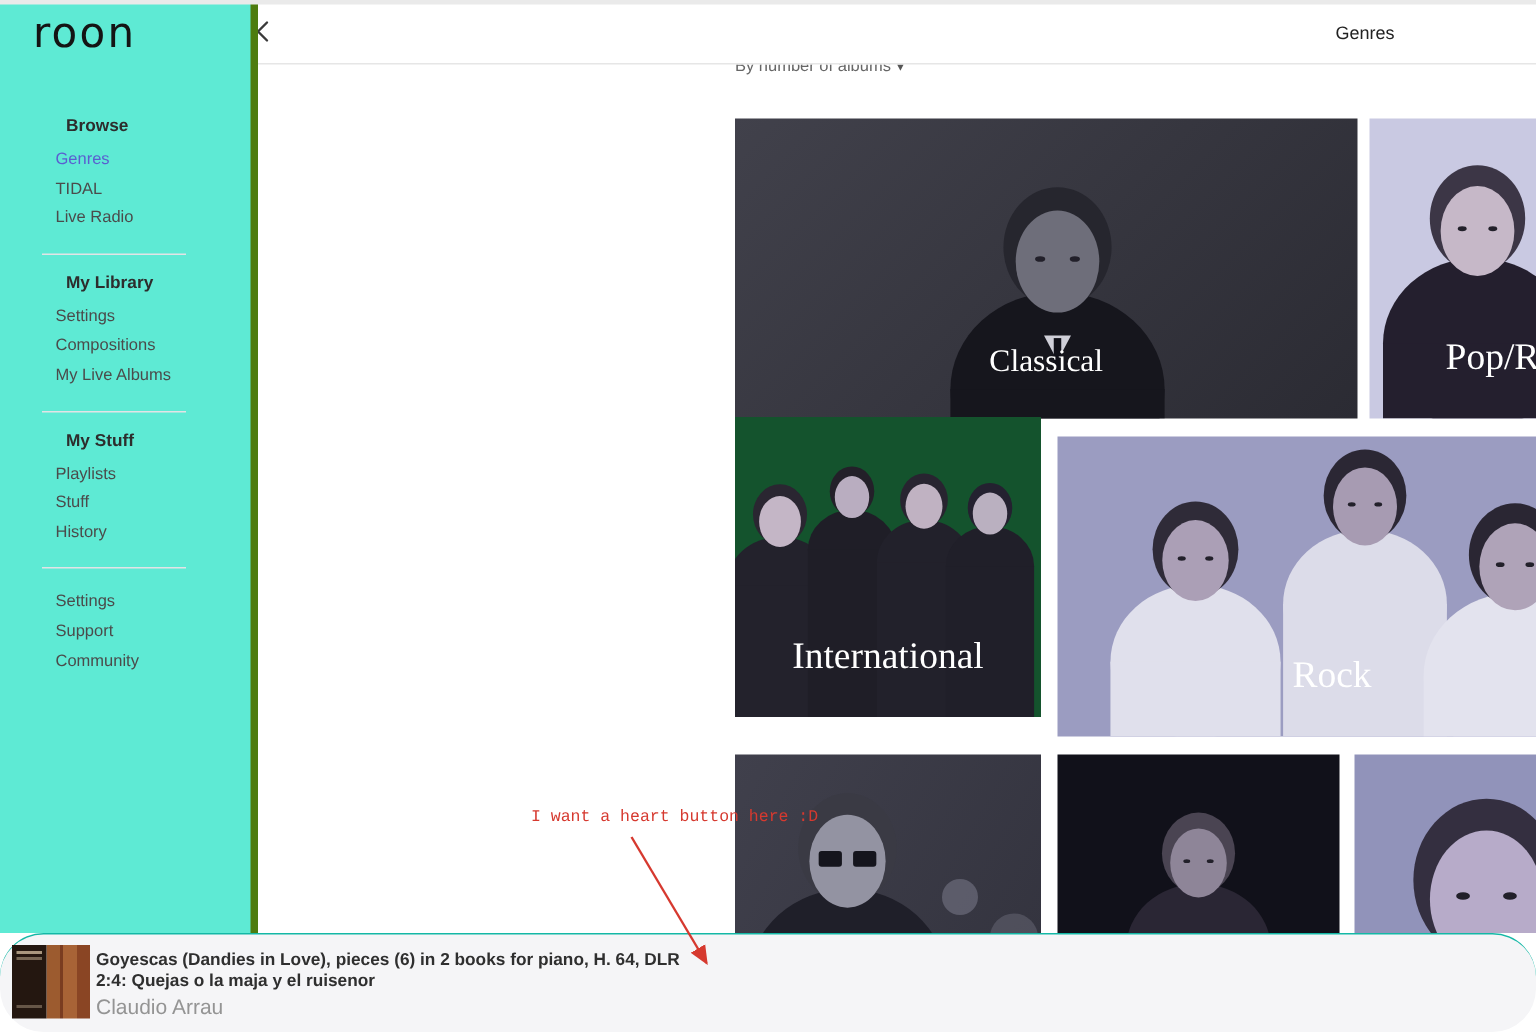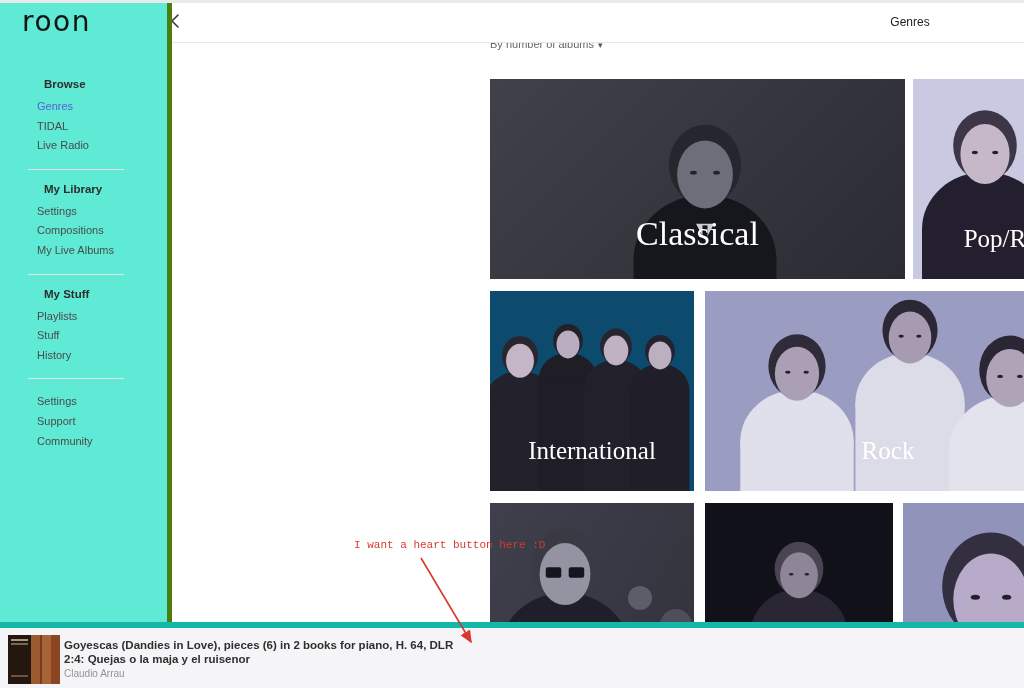--- a/index.html
+++ b/index.html
@@ -34,28 +34,28 @@
   .tile svg{display:block;}
   .tile-label{position:absolute;left:0;right:0;bottom:13%;text-align:center;color:#fff;
               font-family:"Liberation Serif","DejaVu Serif",serif;pointer-events:none;}
 
   
   .annotation-text{position:absolute;left:354px;top:539px;font-size:11px;color:#d6392f;z-index:12;font-family:Liberation Mono, monospace;}
   .annotation-arrow{position:absolute;left:0;top:0;width:1024px;height:688px;z-index:12;pointer-events:none;}
 
   
   .playerbar{position:absolute;left:0;top:622px;width:1024px;height:66px;background:#f5f5f7;
-             border-top:6px solid #14b8a6;z-index:8;box-sizing:border-box;}
+             border-top:1px solid #14b8a6;z-index:8;box-sizing:border-box;border-radius:29px;}
   .album-art{position:absolute;left:8px;top:7px;width:52px;height:49px;display:flex;cursor:pointer;}
   .art-left{width:45%;height:100%;background:#241710;position:relative;}
   .art-left i{position:absolute;left:3px;right:3px;height:2px;background:#cbb79a;opacity:.8;}
   .art-right{width:55%;height:100%;background:linear-gradient(90deg,#9c5b2f 0 30%,#7a3c20 30% 38%,#a86336 38% 70%,#8a4524 70% 100%);}
   .track-info{position:absolute;left:64px;top:11px;width:402px;}
   .track-title{font-size:11.5px;font-weight:bold;color:#2f2f2f;line-height:13.5px;cursor:pointer;}
-  .track-artist{font-size:10px;color:#949494;margin-top:2px;}
+  .track-artist{font-size:14px;color:#949494;margin-top:2px;}
 </style>
 </head>
 <body>
 
 <div class="app">
   <div class="topline"></div>
 
   <div class="sidebar">
     <div class="logo">roon</div>
     <div class="nav" id="nav">
@@ -98,34 +98,34 @@
           <svg width="415" height="200" viewBox="0 0 415 200">
             <ellipse cx="215" cy="180.4" rx="71.4" ry="64.6" fill="#16161d"></ellipse>
             <rect x="143.6" y="180.4" width="142.8" height="200" fill="#16161d"></rect>
             <polygon points="206,144.7 224,144.7 215,161.7" fill="#cfcfd8"></polygon>
             <rect x="212.5" y="146.4" width="5" height="22" fill="#101018"></rect>
             <ellipse cx="215" cy="85.88" rx="36.04" ry="40.12" fill="#26262e"></ellipse>
             <ellipse cx="215" cy="95.4" rx="27.88" ry="34" fill="#6e6e7a"></ellipse>
             <ellipse cx="203.44" cy="93.7" rx="3.4000000000000004" ry="1.87" fill="#22202a"></ellipse>
             <ellipse cx="226.56" cy="93.7" rx="3.4000000000000004" ry="1.87" fill="#22202a"></ellipse>
           </svg>
-          <div class="tile-label" style="font-size: 34px;">Classical</div>
+          <div class="tile-label" style="font-size: 21px;">Classical</div>
         </div>
         <div class="tile" style="left: 761px; top: 79px; width: 200px; height: 200px; background: rgb(201, 201, 226);">
           <svg width="200" height="200" viewBox="0 0 200 200">
             <ellipse cx="72" cy="150" rx="63" ry="57" fill="#241f2e"></ellipse>
             <rect x="9" y="150" width="126" height="200" fill="#241f2e"></rect>
             <ellipse cx="72" cy="66.6" rx="31.8" ry="35.4" fill="#3c3646"></ellipse>
             <ellipse cx="72" cy="75" rx="24.599999999999998" ry="30" fill="#c6b8c8"></ellipse>
             <ellipse cx="61.8" cy="73.5" rx="3" ry="1.65" fill="#22202a"></ellipse>
             <ellipse cx="82.2" cy="73.5" rx="3" ry="1.65" fill="#22202a"></ellipse>
           </svg>
           <div class="tile-label" style="font-size: 25px;">Pop/Rock</div>
         </div>
-        <div class="tile" style="left: 338px; top: 291px; width: 204px; height: 200px; background: #0c4a6e;">
+        <div class="tile" style="left: 338px; top: 278px; width: 204px; height: 200px; background: #14532d;">
           <svg width="204" height="200" viewBox="0 0 204 200">
             <ellipse cx="30" cy="112.2" rx="35.7" ry="32.3" fill="#23222c"></ellipse>
             <rect x="-5.700000000000003" y="112.2" width="71.4" height="200" fill="#23222c"></rect>
             <ellipse cx="30" cy="64.94" rx="18.02" ry="20.06" fill="#2a2631"></ellipse>
             <ellipse cx="30" cy="69.7" rx="13.94" ry="17" fill="#c4b6c6"></ellipse>
             <ellipse cx="78" cy="88.4" rx="29.400000000000002" ry="26.599999999999998" fill="#1f1e27"></ellipse>
             <rect x="48.599999999999994" y="88.4" width="58.800000000000004" height="200" fill="#1f1e27"></rect>
             <ellipse cx="78" cy="49.48" rx="14.84" ry="16.52" fill="#232029"></ellipse>
             <ellipse cx="78" cy="53.4" rx="11.479999999999999" ry="14" fill="#b9adc0"></ellipse>
             <ellipse cx="126" cy="97" rx="31.5" ry="28.5" fill="#22212b"></ellipse>

